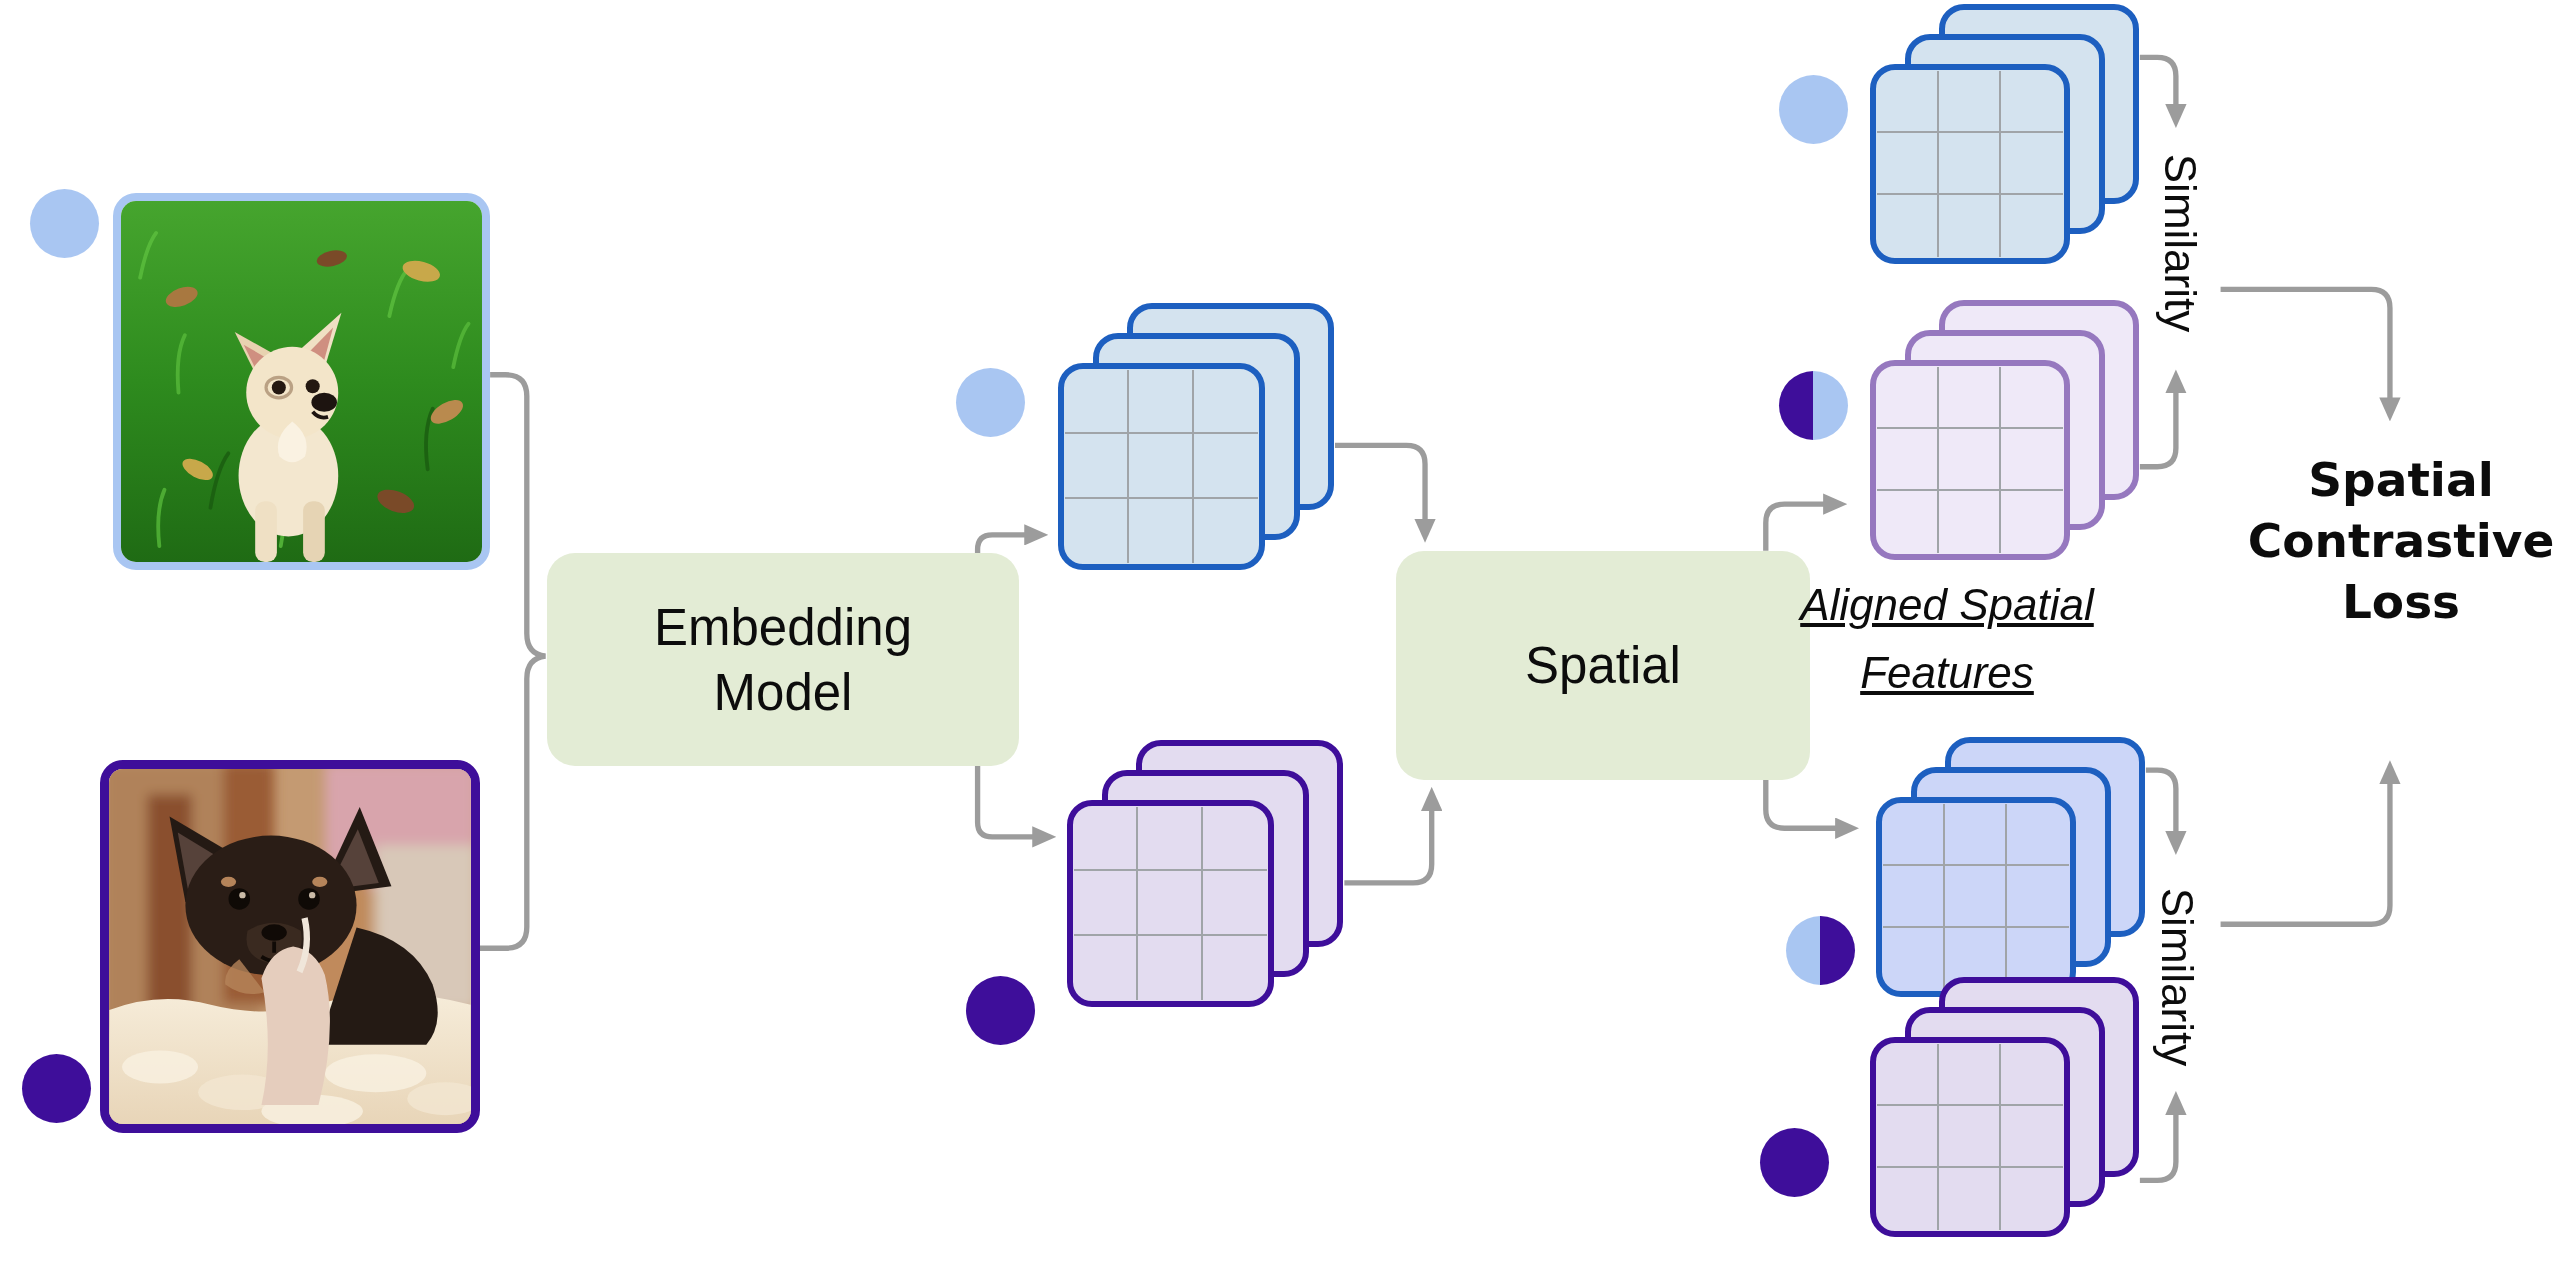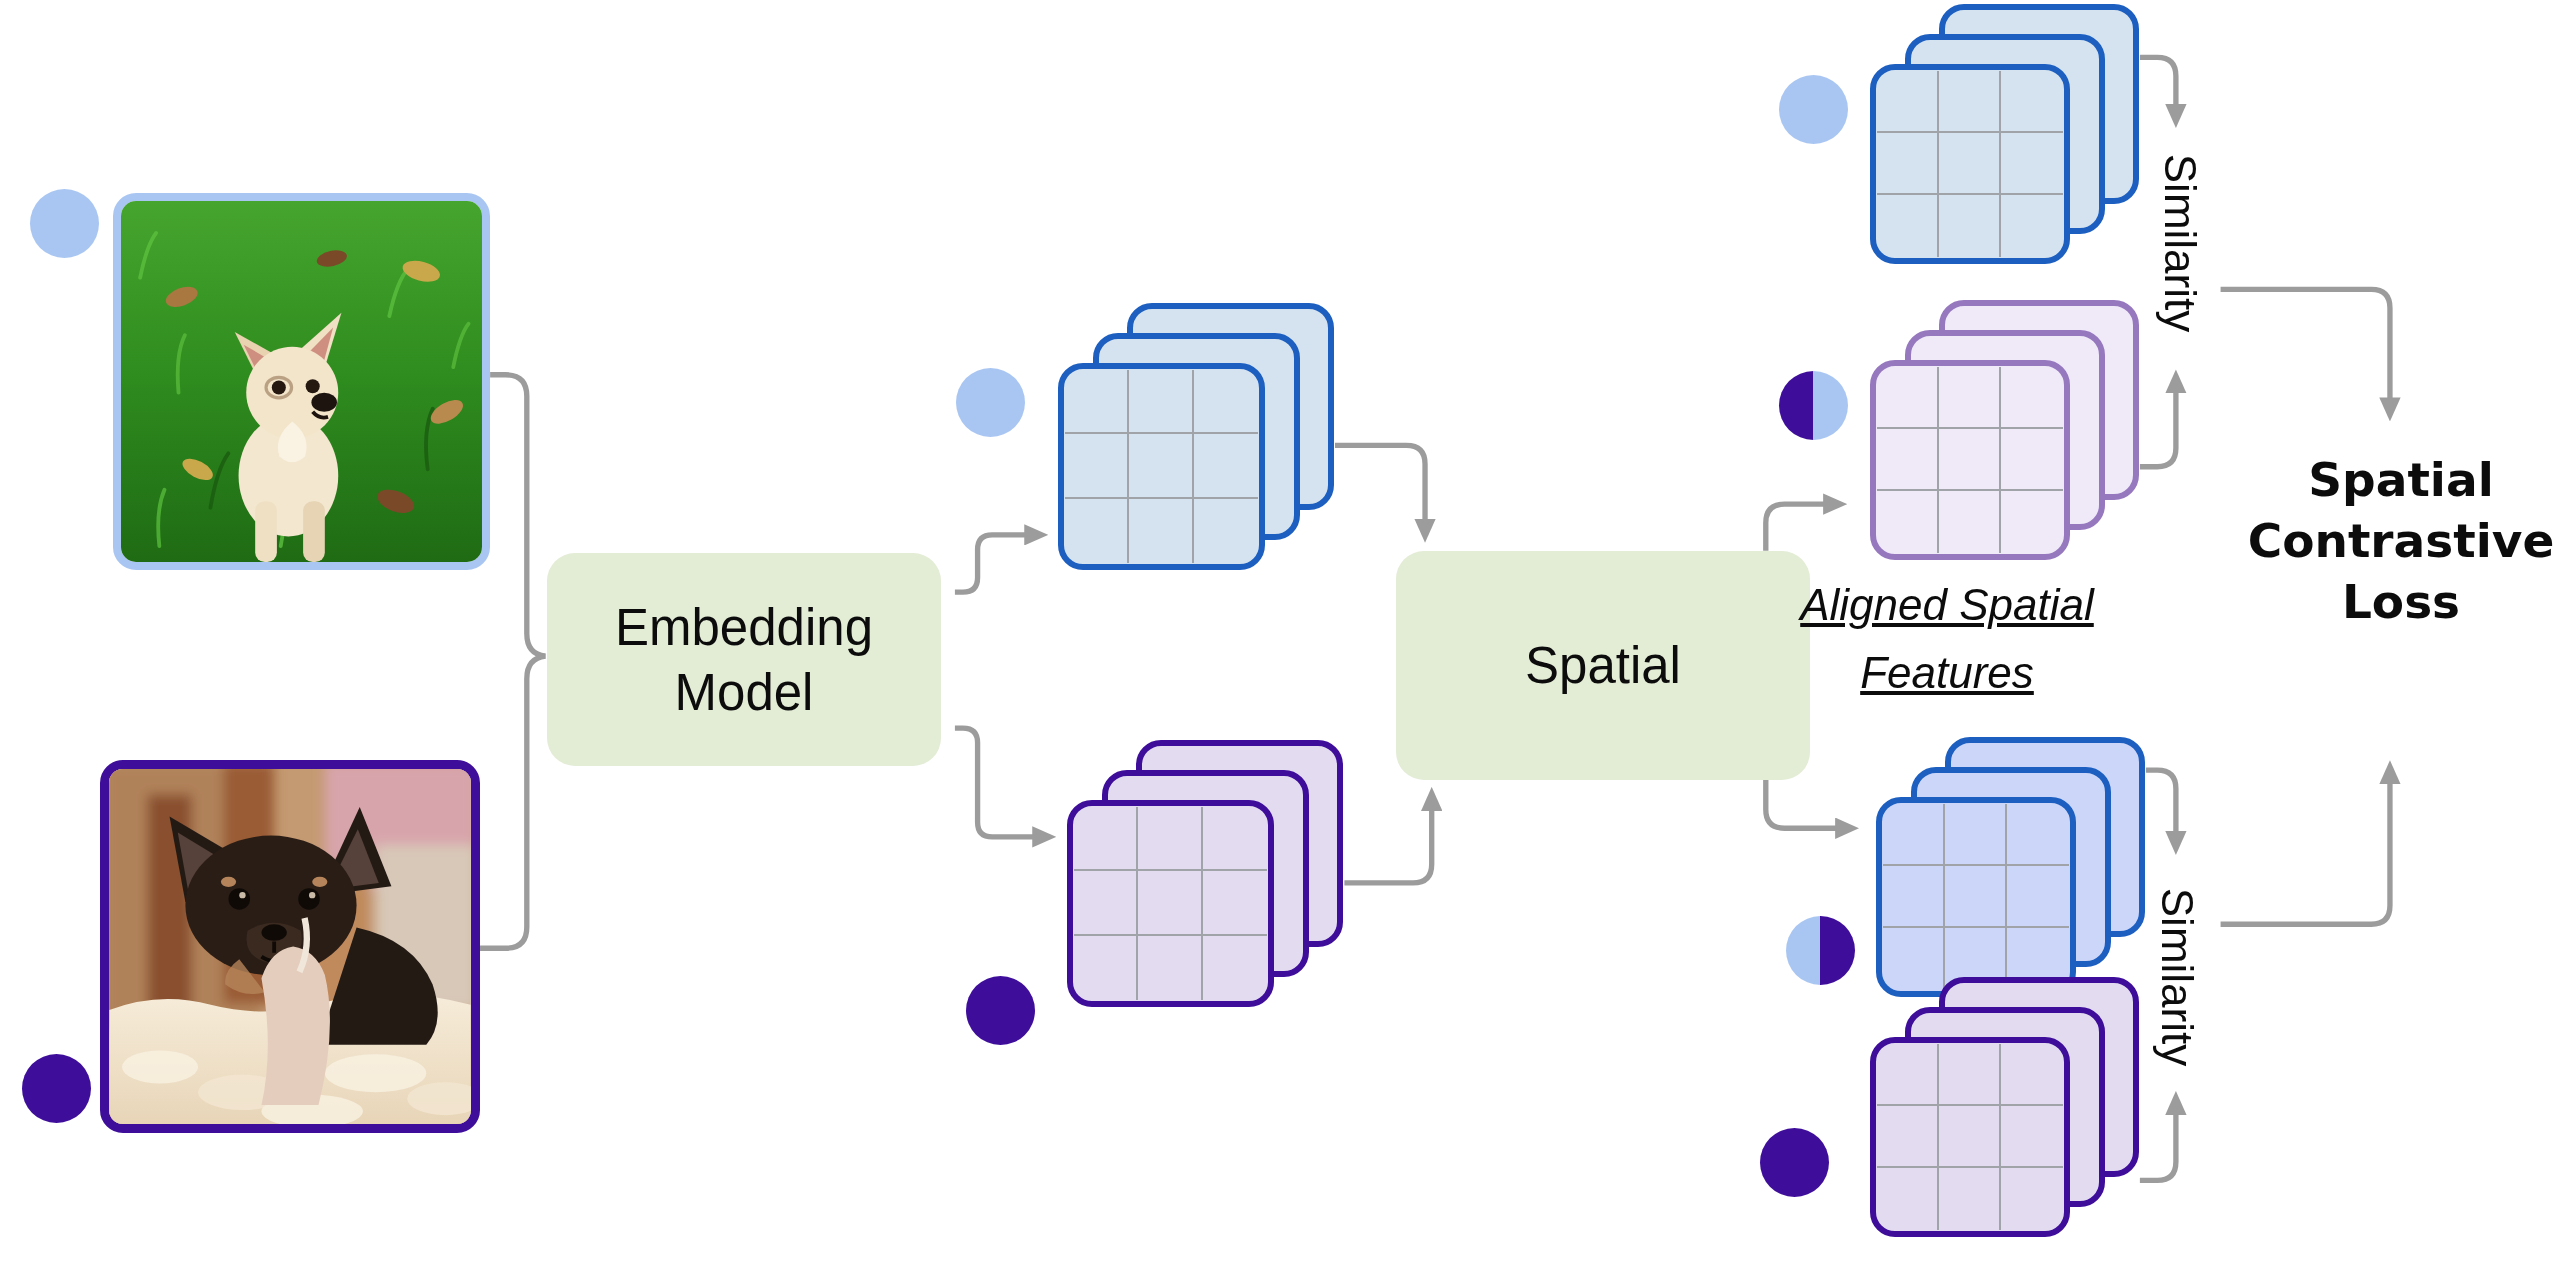--- a/index.html
+++ b/index.html
@@ -37,21 +37,21 @@
   #marker-al-3{left:1786px;top:916px;}
   #marker-al-4{left:1760px;top:1128px;}
 
   
   .gbox{
     position:absolute;z-index:2;background:var(--box-green);
     border-radius:28px;display:flex;flex-direction:column;
     align-items:center;justify-content:center;
     color:var(--text-black);font-size:51px;line-height:65px;text-align:center;
   }
-  #box-embedding{left:547px;top:553px;width:394px;height:213px;}
+  #box-embedding{left:547px;top:553px;width:472px;height:213px;}
   #box-alignment{left:1396px;top:551px;width:414px;height:229px;}
 
   
   .stack{position:absolute;z-index:2;}
   .stack .panel{
     position:absolute;box-sizing:border-box;border-radius:25px;
     border-style:solid;border-width:6.7px;
   }
   .stack .p-back{left:69px;top:0;}
   .stack .p-mid{left:35px;top:30px;}

